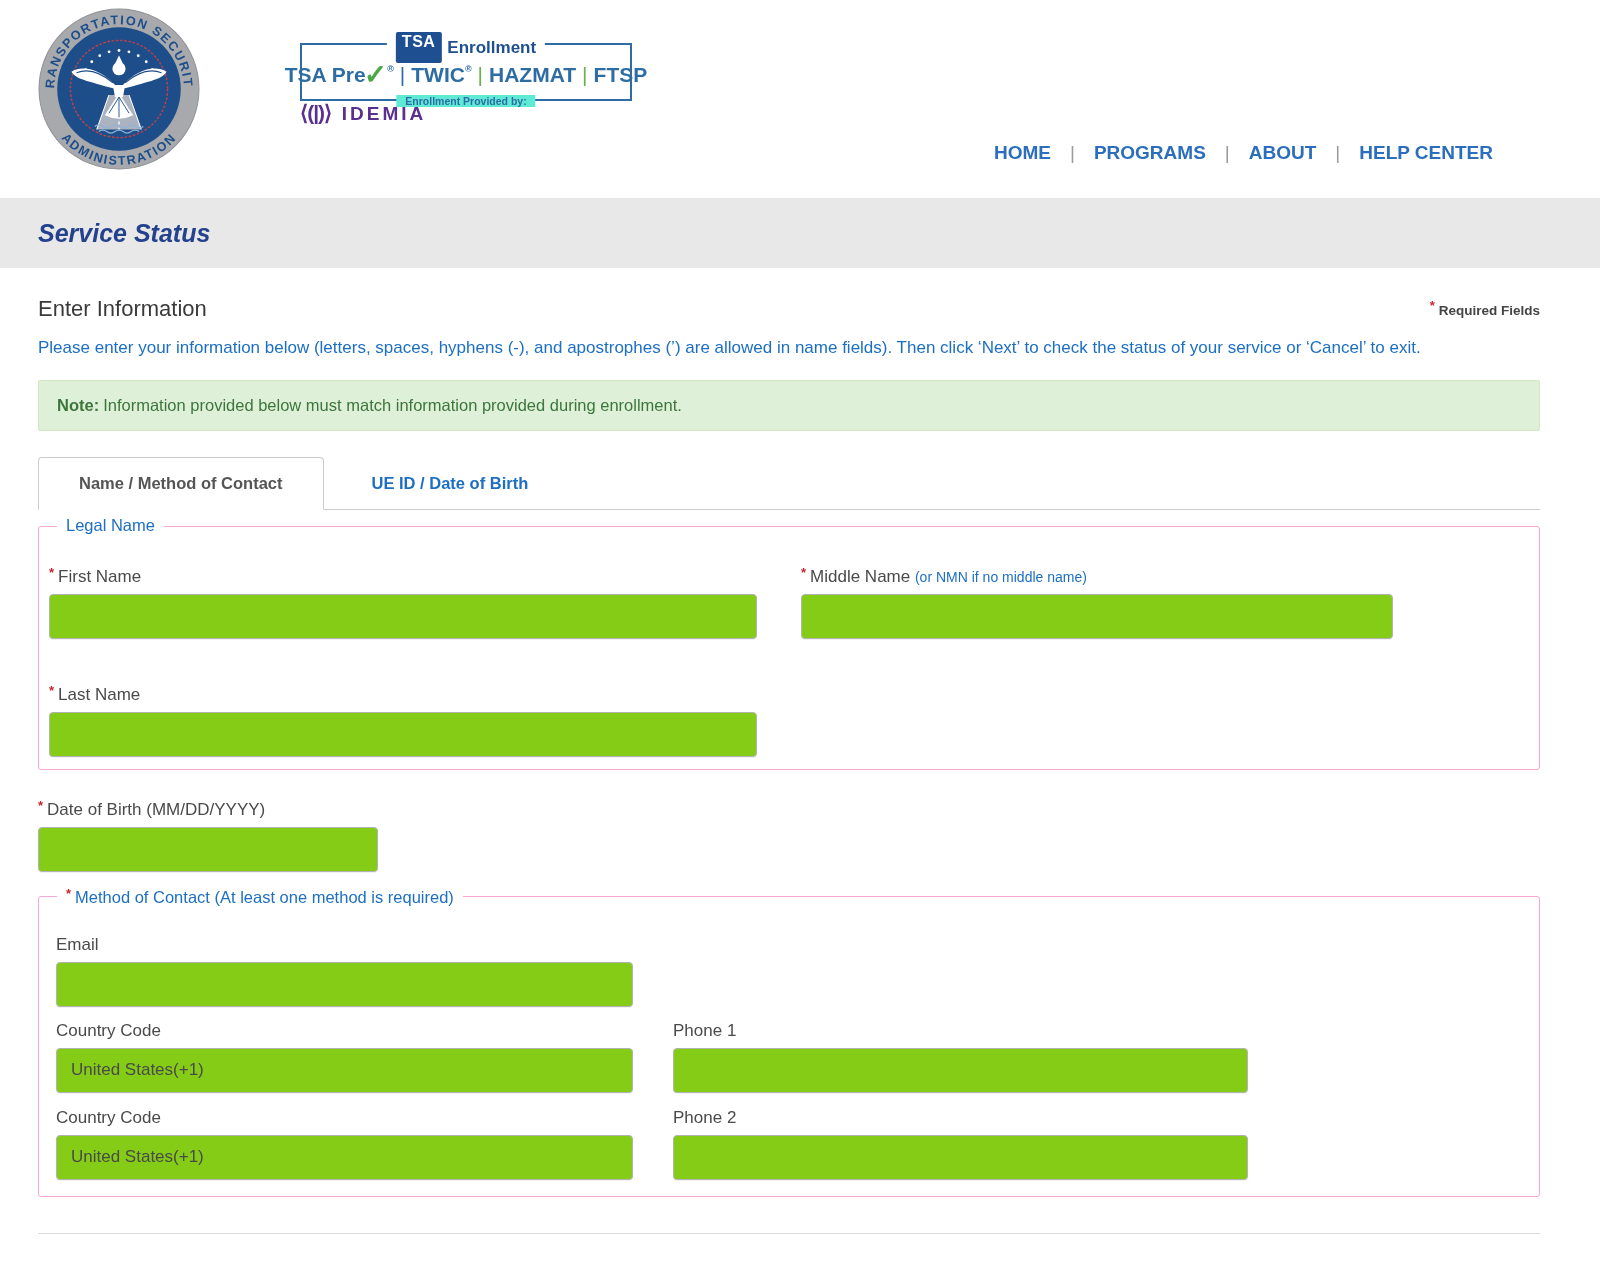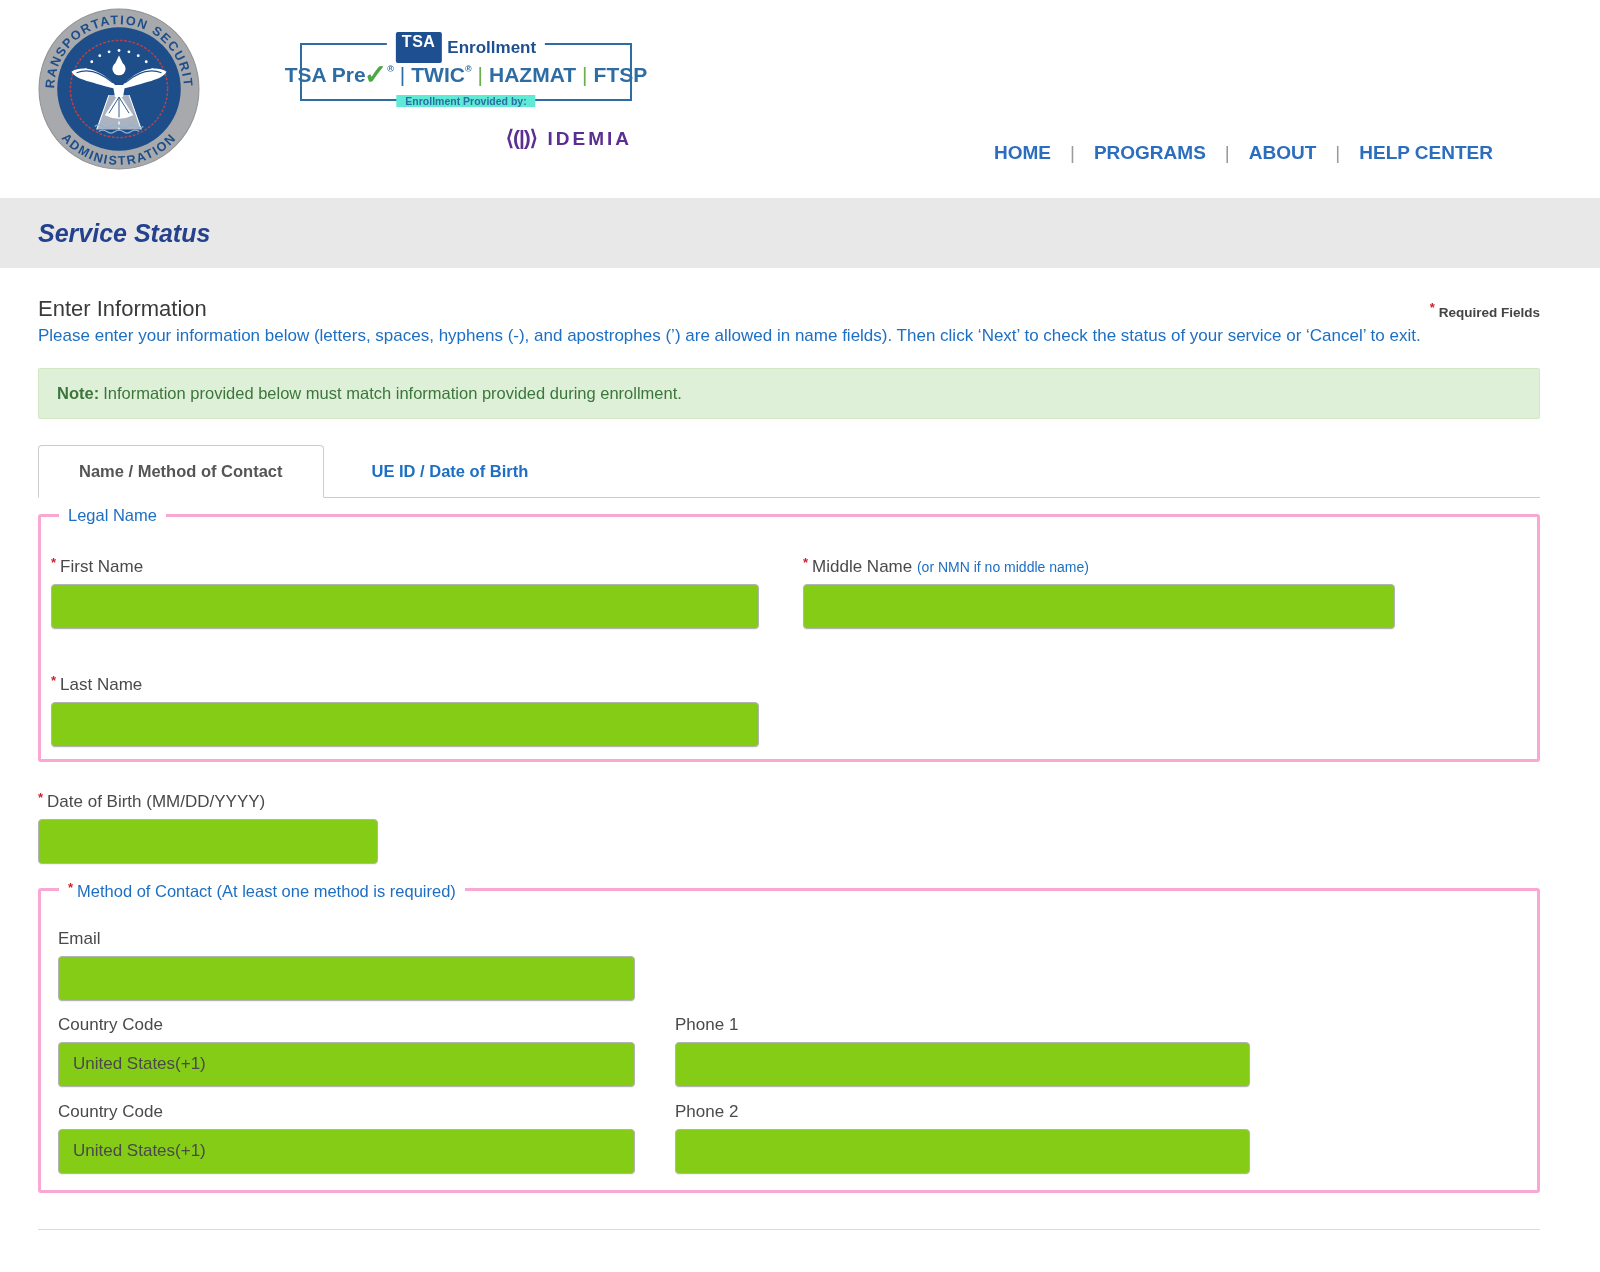--- a/index.html
+++ b/index.html
@@ -17,53 +17,53 @@
   .tsa-badge { background:#1d4f91; color:#fff; font-weight:bold; font-size:16px;
     padding:1px 6px 12px; border-radius:2px; letter-spacing:0.5px; }
   .logo-title-word { color:#1d4f91; font-weight:bold; font-size:17px; }
   .programs { font-size:21px; font-weight:bold; color:#2e6da4; white-space:nowrap; }
   .check { color:#4ba945; font-size:28px; font-weight:bold; position:relative; top:2px; margin-left:-2px; }
   .reg { font-size:9px; vertical-align:10px; }
   .pipe-b { color:#2e6da4; margin:0 6px; font-weight:normal; }
   .pipe-g { color:#6ab04c; margin:0 6px; font-weight:normal; }
   .logo-provided { position:absolute; bottom:-8px; left:50%; transform:translateX(-50%);
     background:#5eead4; padding:0 9px; font-size:10.5px; font-weight:bold; color:#2e6da4; white-space:nowrap; }
-  .idemia-row { margin-top:25px; text-align:right; color:#5b2f91; white-space:nowrap; }
+  .idemia-row { margin-top:0; text-align:left; color:#5b2f91; white-space:nowrap; }
   .idemia-glyph { font-size:21px; font-weight:bold; letter-spacing:-1px; }
   .idemia-word { font-size:19px; font-weight:bold; letter-spacing:3px; margin-left:6px; }
 
   .nav { position:absolute; right:107px; bottom:34px; font-size:19px; font-weight:bold;
     color:#2a6ebd; white-space:nowrap; }
   .nav a { color:#2a6ebd; text-decoration:none; cursor:pointer; }
   .nav .sep { color:#9a9a9a; font-weight:normal; margin:0 19px; }
 
   
   .banner { height:70px; background:#e8e8e8; display:flex; align-items:center; padding-left:38px;font-style:italic; }
   .banner-title { font-size:25px; font-weight:bold; color:#24418e; }
 
   
   .content { padding:28px 60px 0 38px; }
-  .heading-row { display:flex; justify-content:space-between; align-items:center; margin-bottom:0; }
+  .heading-row { display:flex; justify-content:space-between; align-items:flex-start; margin-bottom:12px; }
   .page-heading { font-size:22px; font-weight:500; color:#3a3a3a; }
   .required-note { font-size:13.5px; font-weight:bold; color:#444; margin-top:2px; }
   .req { color:#c9242e; font-size:13px; vertical-align:5px; margin-right:4px; font-weight:bold; }
   .instructions { font-size:17px; line-height:1.62; color:#1d6fc4; margin-bottom:18px; }
   .note { background:#dff0d8; border:1px solid #d2e7c2; border-radius:2px;
     padding:15px 18px; font-size:16.5px; color:#3c763d; margin-bottom:26px; }
   .note b { margin-right:4px; }
 
   
   .tabs-row { display:flex; border-bottom:1px solid #ccc; align-items:flex-end; }
   .tab { font-size:16.5px; font-weight:bold; padding:16px 40px; cursor:pointer; white-space:nowrap; }
   .tab.active { color:#555; background:#fff; border:1px solid #ccc; border-bottom:1px solid #fff;
     margin-bottom:-1px; border-radius:4px 4px 0 0; }
   .tab.inactive { color:#1d6fc4; padding:16px 48px; }
 
   
-  .fieldset { position:relative; border:3px solid #f9a8d4; border-radius:3px; background:#fff; }
+  .fieldset { position:relative; border:1px solid #f9a8d4; border-radius:3px; background:#fff; }
   .fieldset-legend { position:absolute; top:-11px; left:18px; background:#fff; padding:0 9px;
     font-size:16.5px; color:#1d6fc4; white-space:nowrap; }
   .fieldset-legal { margin-top:16px; padding:38px 10px 12px 10px; }
   .legal-grid { display:grid; grid-template-columns:708px 592px; column-gap:37px; row-gap:18px;gap:44px; }
 
   .lbl { display:block; font-size:17px; color:#4a4a4a; margin-bottom:7px; white-space:nowrap; }
   .hint { color:#1d6fc4; font-size:14px; }
   .tb { display:block; width:100%; height:45px; border:1px solid #b3b3b3; border-radius:4px;
     background:#84cc16; box-shadow:0 1px 1px rgba(0,0,0,0.06); font-size:17px; color:#4a4a4a;
     padding:0 14px; font-family:"Liberation Sans", sans-serif; }

